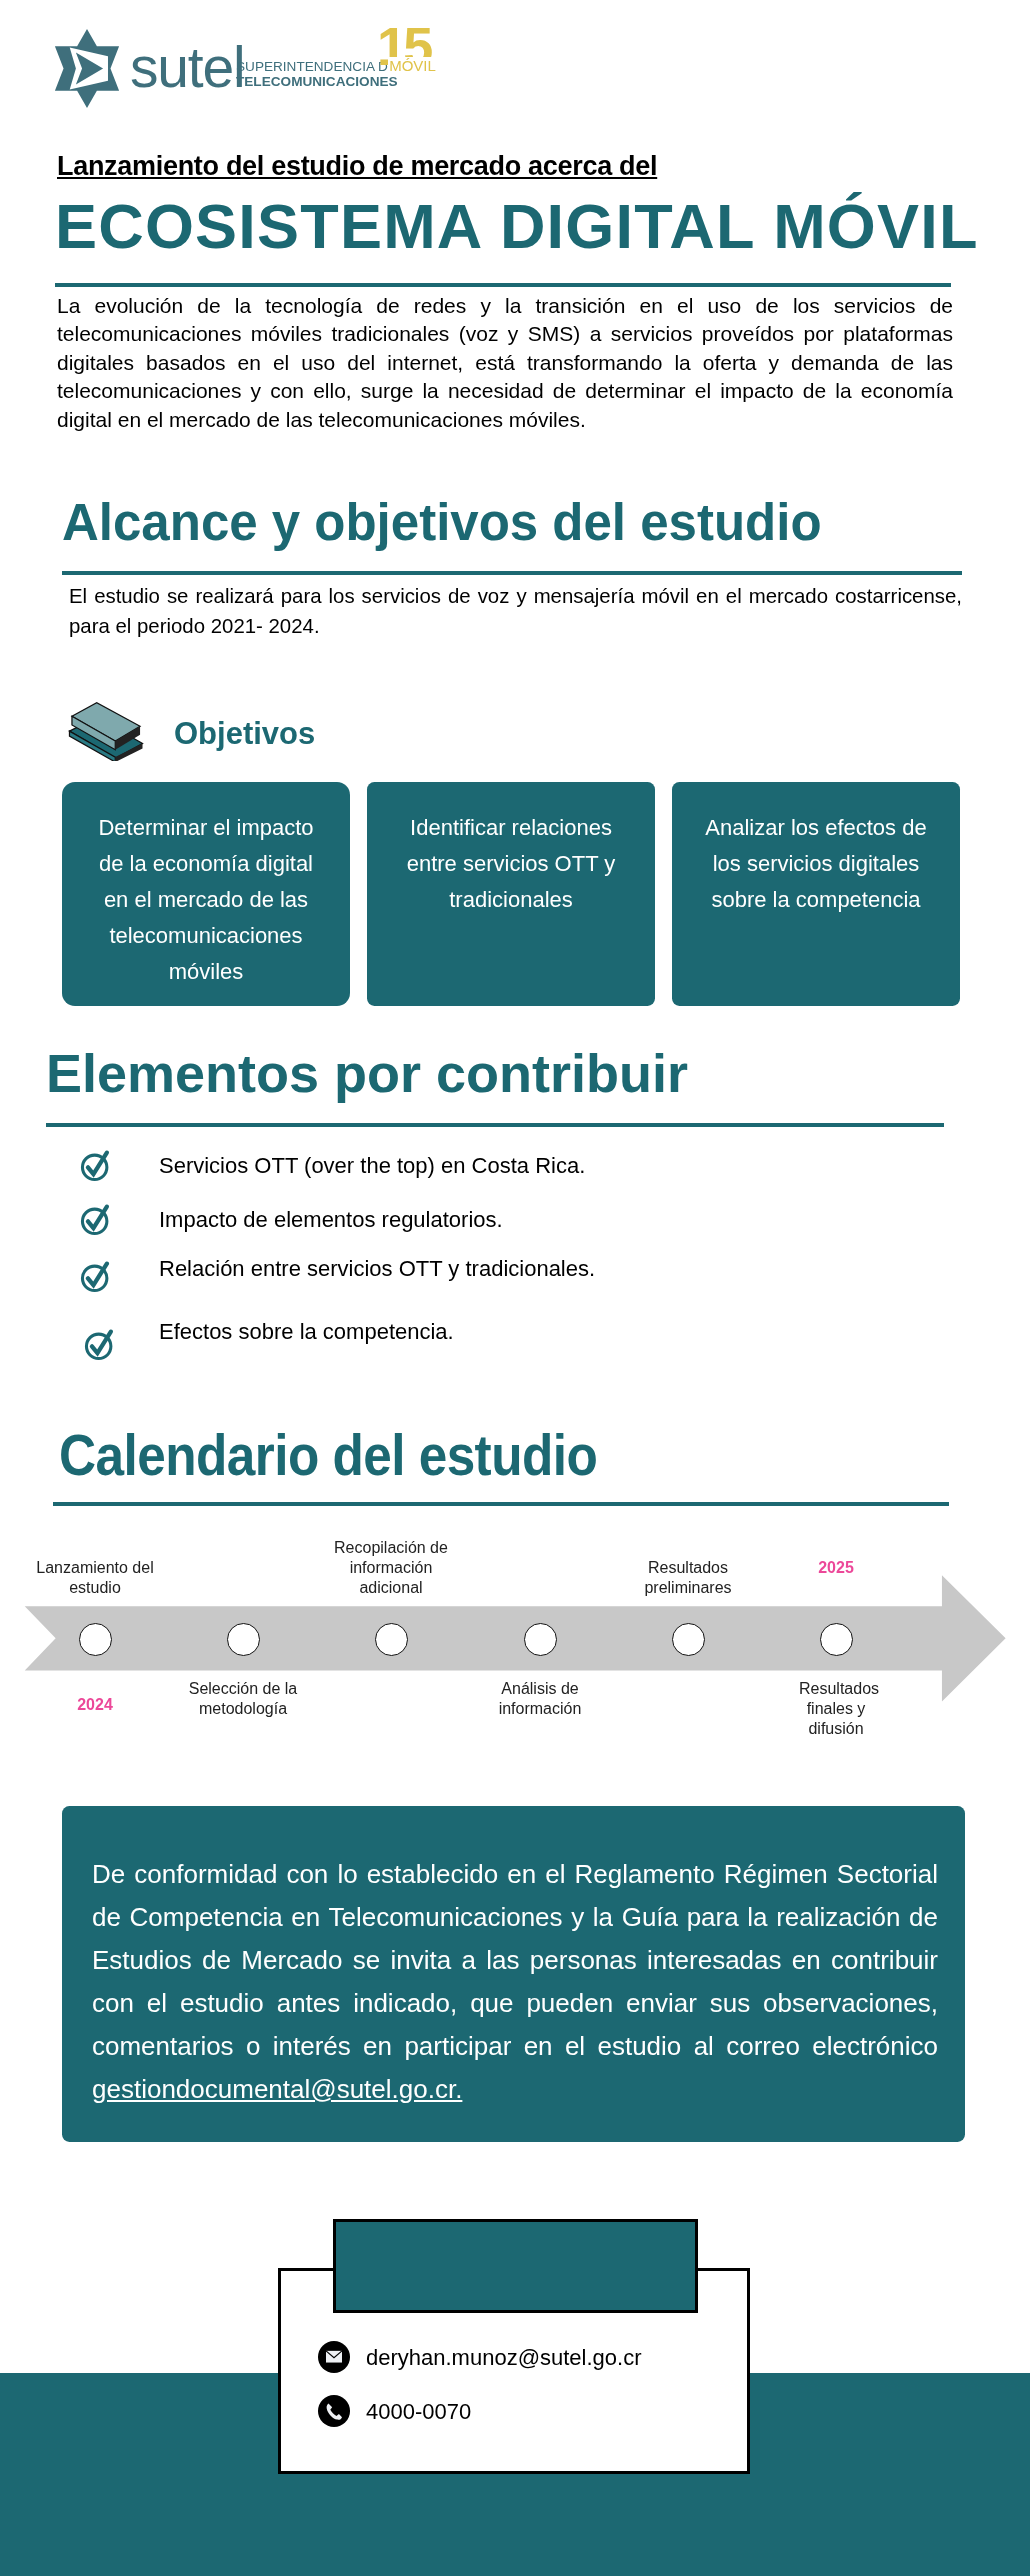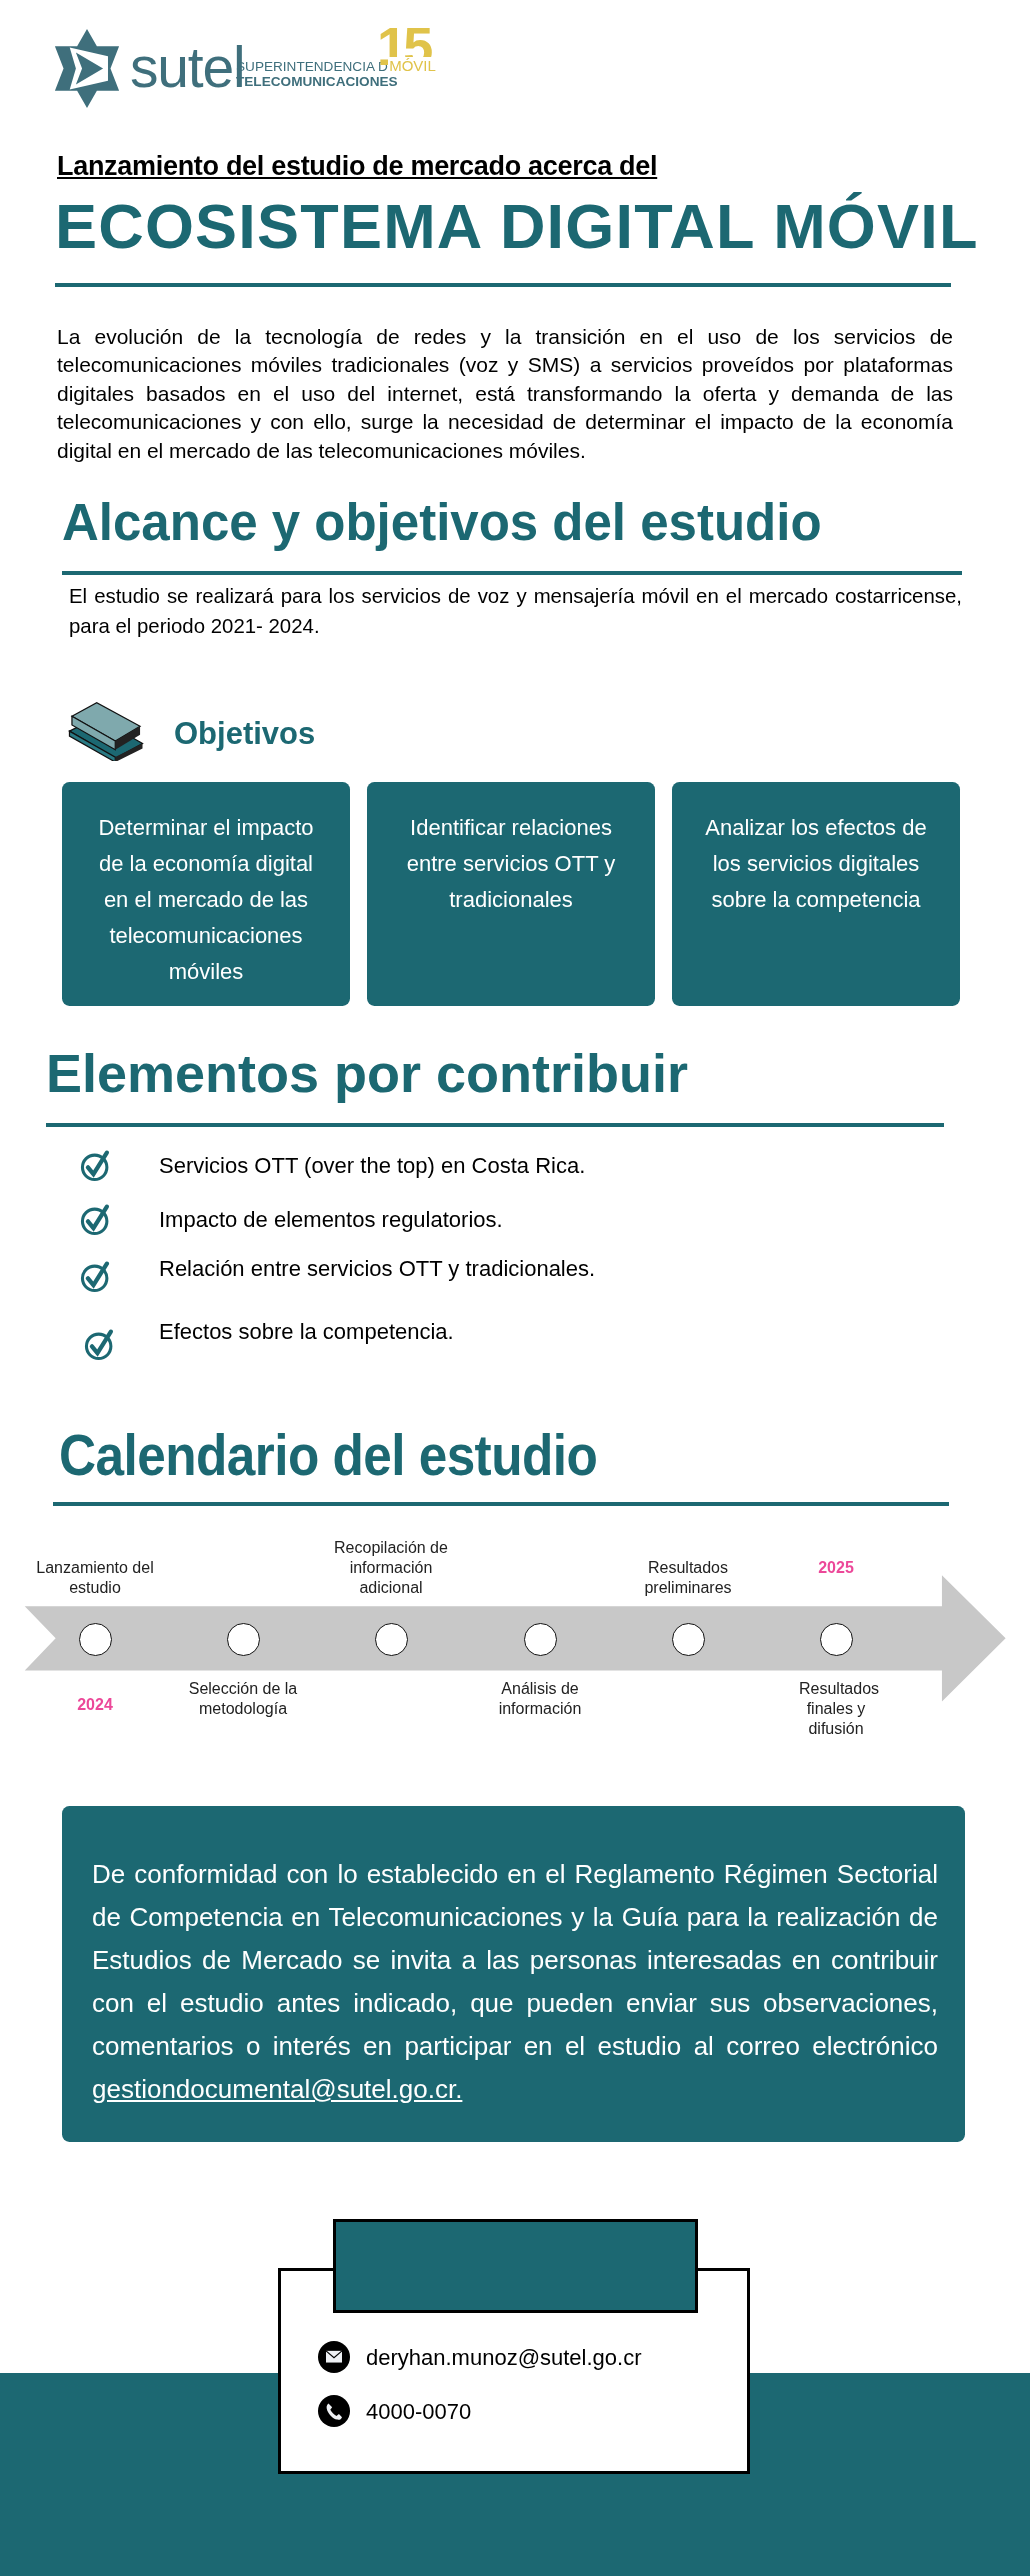--- a/index.html
+++ b/index.html
@@ -13,21 +13,21 @@
   #logo-word { position:absolute; left:79px; top:13.6px; font-size:57px; color:#3f6f7c; letter-spacing:-1.2px; font-weight:normal; line-height:1; }
   #logo-sub1, #logo-sub2 { position:absolute; left:185px; font-size:13.6px; color:#3f6f7c; white-space:nowrap; }
   #logo-sub1 { top:34px; }
   #logo-sub2 { top:49px; font-weight:bold; }
   #logo-15 { position:absolute; left:326px; top:-6.2px; font-size:54px; color:#e0c34a; font-weight:bold; line-height:1; letter-spacing:-3.7px; }
   #logo-anos { position:absolute; left:337px; top:32px; font-size:15px; color:#e0c34a; background:#fff; padding:0 1.2px; }
 
   #subtitle { left:57px; top:151px; font-size:27px; font-weight:bold; letter-spacing:-0.3px; white-space:nowrap;text-decoration:underline; }
   #main-title { left:55px; top:192px; font-size:63px; font-weight:bold; color:#1c6872; letter-spacing:1.2px; white-space:nowrap; line-height:1.1; }
 
-  #intro { left:57px; top:323px; width:896px; font-size:21px; line-height:28.4px; text-align:justify; }
+  #intro { left:57px; top:292px; width:896px; font-size:21px; line-height:28.4px; text-align:justify; }
 
   .h2 { position:absolute; font-weight:bold; color:#1c6872; white-space:nowrap; line-height:1.1; }
   #alcance-title { left:62px; top:495px; font-size:51px; }
   #alcance-text { left:69px; top:581px; width:893px; font-size:20.4px; line-height:30px; text-align:justify; }
 
   #books-icon { left:67px; top:700px; width:78px; height:61px; }
   #objetivos-title { left:174px; top:716px; font-size:31px; font-weight:bold; color:#1c6872; }
 
   .obj-box { position:absolute; top:782px; width:288px; height:224px; background:#1c6872; border-radius:7.4px;
              color:#fff; font-size:22px; line-height:36px; text-align:center; box-sizing:border-box; padding:28px 22px 0; }
@@ -85,21 +85,21 @@
 <svg id="books-icon" class="abs" viewBox="0 0 126 98">
   <polygon points="4,50 78,94 122,70 48,28" fill="#1c6872" stroke="#111" stroke-width="2"></polygon>
   <polygon points="4,50 4,58 78,100 78,92" fill="#2a7a84" stroke="#111" stroke-width="2"></polygon>
   <polygon points="78,92 122,70 122,78 78,100" fill="#222"></polygon>
   <polygon points="8,26 78,66 118,42 48,4" fill="#7fa9ad" stroke="#111" stroke-width="2"></polygon>
   <polygon points="8,26 8,40 78,80 78,66" fill="#7fa9ad" stroke="#111" stroke-width="2"></polygon>
   <polygon points="78,66 118,42 118,56 78,80" fill="#222"></polygon>
 </svg>
 <div id="objetivos-title" class="abs">Objetivos</div>
 
-<div class="obj-box" style="left:62px;">
+<div class="obj-box" style="left:62px;border-radius:13px;">
   <span>Determinar el impacto de la economía digital en el mercado de las telecomunicaciones móviles</span>
 </div>
 <div class="obj-box" style="left:367px;">
   <span>Identificar relaciones entre servicios OTT y tradicionales</span>
 </div>
 <div class="obj-box" style="left:672px;">
   <span>Analizar los efectos de los servicios digitales sobre la competencia</span>
 </div>
 
 <div id="elementos-title" class="h2">Elementos por contribuir</div>

